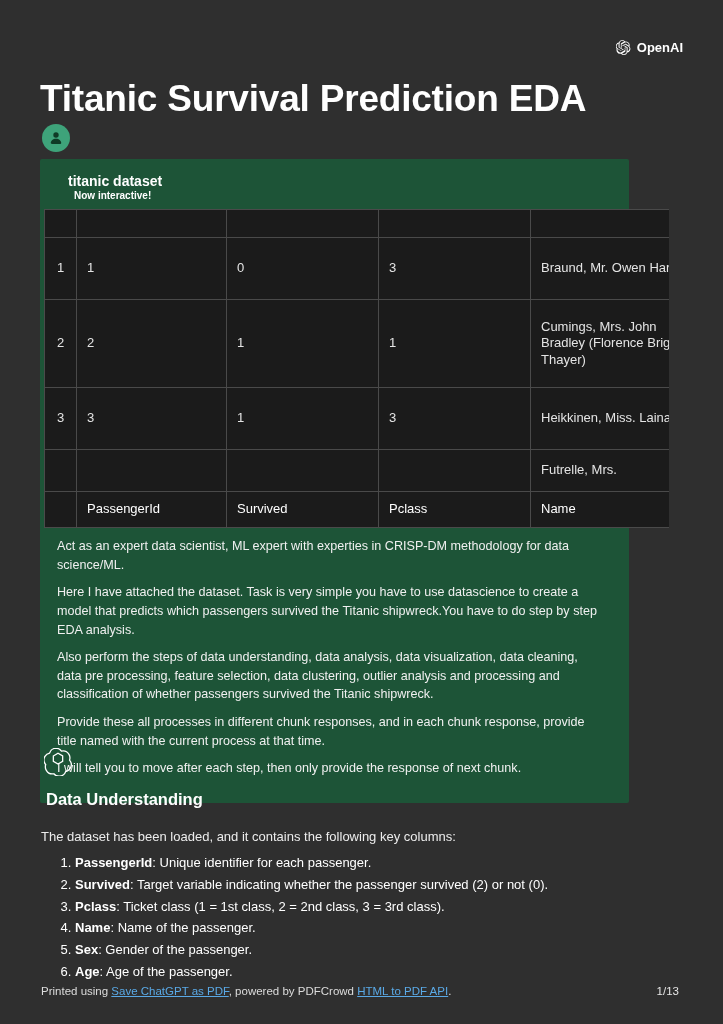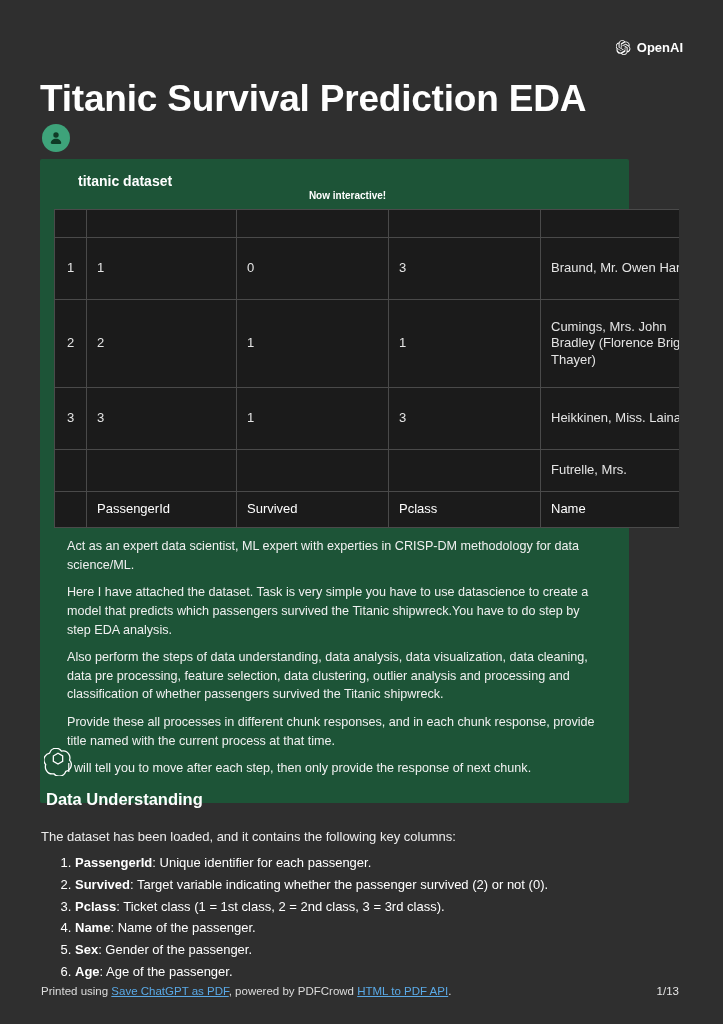--- a/index.html
+++ b/index.html
@@ -59,34 +59,33 @@
   .avatar svg { display: block; }
 
   
   .user-block {
     position: absolute;
     top: 159px;
     left: 40px;
     width: 589px;
     background: #1d5437;
     border-radius: 2px;
-    padding: 14px 18px 16px 18px;
+    padding: 14px 18px 16px 8px;
   }
   .attach-title {
     font-size: 14px;
     font-weight: 700;
     color: #ffffff;
     margin: 0 0 1px 20px;
   }
   .attach-sub {
     font-size: 10px;
     font-weight: 700;
     color: #ffffff;
     margin: 0 0 8px 26px;
-    text-align: center;
   }
   
   .tbl-wrap {
     background: #1b1b1b;
     overflow: hidden;
     margin: 0 0 0 0;
     width: 625px;
     margin-left: -4px;
   }
   table.data {

